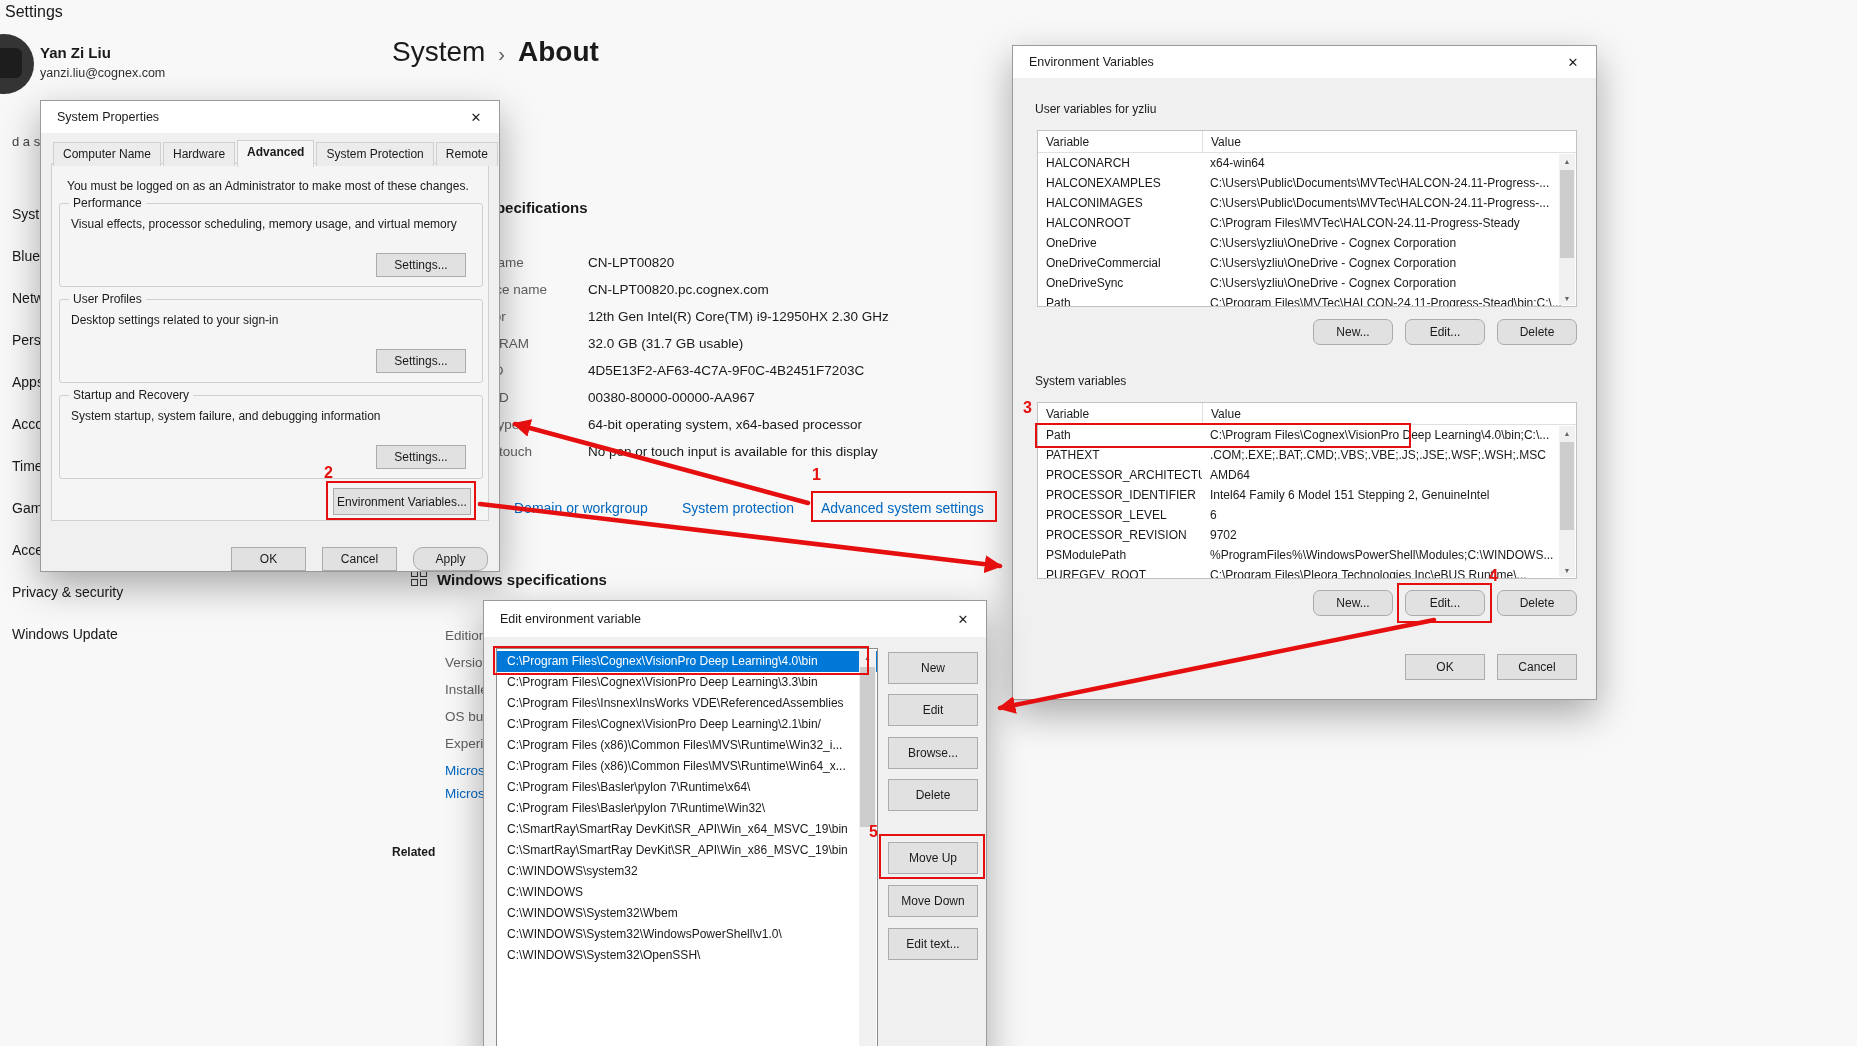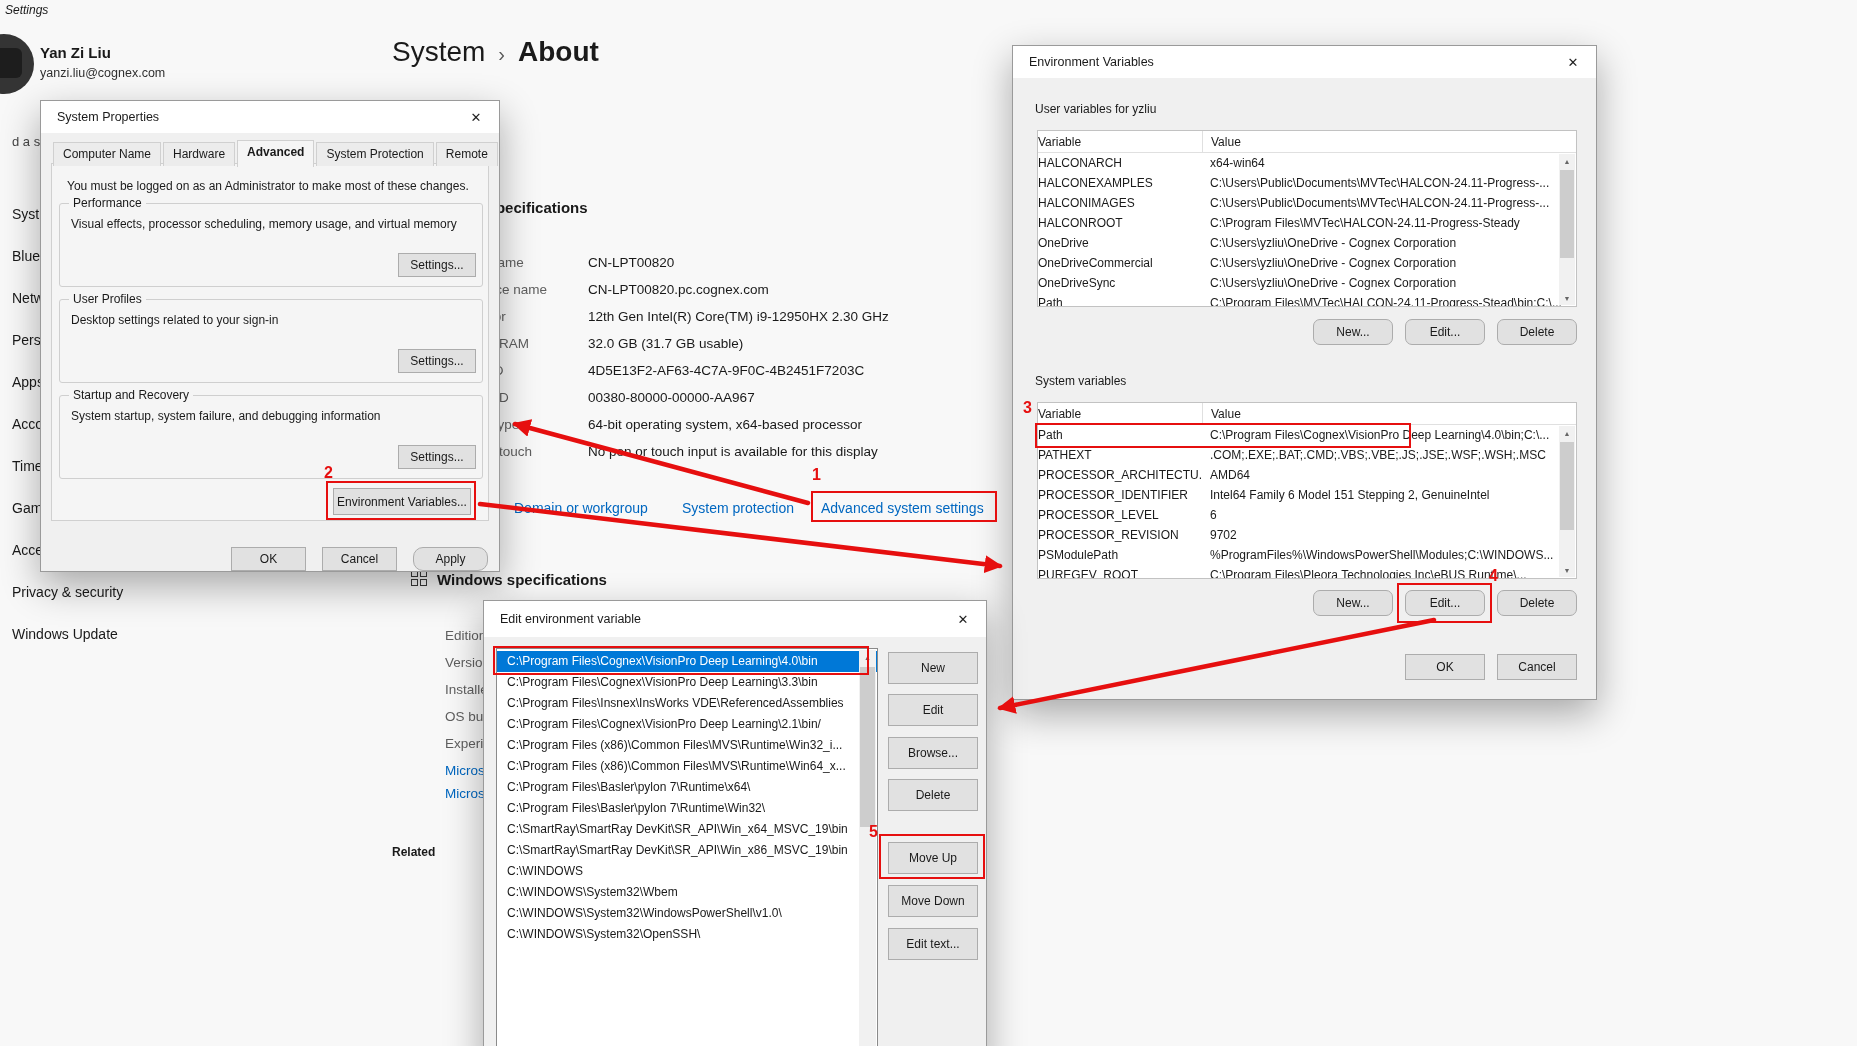--- a/index.html
+++ b/index.html
@@ -6,21 +6,21 @@
     --red:#e60f0f;
     --link:#0067c0;
     --sel:#0078d7;
   }
   *{box-sizing:border-box;}
   html,body{margin:0;padding:0;}
   body{font-family:"Liberation Sans",sans-serif;background:#f8f8f8;}
   #stage{position:relative;width:1857px;height:1046px;overflow:hidden;background:#f8f8f8;color:#1a1a1a;}
 
   
-  .caption{position:absolute;left:5px;top:3px;font-size:12px;color:#191919;font-style:italic;}
+  .caption{position:absolute;left:5px;top:3px;font-size:16px;color:#191919;}
   .avatar{position:absolute;left:-26px;top:34px;width:60px;height:60px;border-radius:50%;background:#343434;overflow:hidden;}
   .avatar::after{content:"";position:absolute;left:18px;top:14px;width:30px;height:30px;border-radius:6px;background:#1d1d1d;}
   .user-name{position:absolute;left:40px;top:44px;font-size:15px;font-weight:700;}
   .user-email{position:absolute;left:40px;top:66px;font-size:12.5px;color:#303030;}
   .breadcrumb{position:absolute;left:392px;top:36px;display:flex;align-items:center;gap:13px;font-size:28px;}
   .breadcrumb .sep{color:#5a5a5a;font-size:20px;transform:translateY(2px);}
   .breadcrumb .cur{font-weight:700;}
   .search-frag{position:absolute;left:12px;top:134px;font-size:13px;color:#454545;}
   .sidebar{position:absolute;left:12px;top:206px;display:flex;flex-direction:column;font-size:14px;color:#191919;}
   .side-item{height:42px;line-height:16px;white-space:nowrap;}
@@ -55,34 +55,34 @@
   
   #sysprops{left:40px;top:100px;width:460px;height:472px;z-index:10;}
   .tabs{position:absolute;left:12px;top:39px;display:flex;align-items:flex-end;z-index:2;}
   .tab{border:1px solid #d0d0d0;border-bottom:none;background:#ececec;padding:4px 9px 5px;font-size:12px;margin-right:2px;white-space:nowrap;}
   .tab.active{background:#f5f5f5;font-weight:700;padding-bottom:8px;margin-bottom:-1px;}
   .tabpage{position:absolute;left:10px;top:62px;width:438px;height:358px;background:#f5f5f5;border:1px solid #d0d0d0;}
   .admin-note{position:absolute;left:26px;top:78px;font-size:12px;}
   .gbox{position:absolute;left:18px;width:424px;height:84px;border:1px solid #cfcfcf;border-radius:3px;}
   .glabel{position:absolute;left:9px;top:-8px;background:#f5f5f5;padding:0 4px;font-size:12px;}
   .gdesc{position:absolute;left:11px;top:13px;font-size:12px;width:395px;}
-  .gset{left:338px;top:49px;width:78px;height:24px;}
+  .gset{left:316px;top:49px;width:90px;height:24px;}
   .env-btn{left:292px;top:387px;width:138px;height:27px;}
   .sp-ok{left:190px;top:446px;width:75px;height:24px;}
   .sp-cancel{left:281px;top:446px;width:75px;height:24px;}
   .sp-apply{left:372px;top:446px;width:75px;height:24px;border-radius:10px;}
 
   
   #envdlg{left:1012px;top:45px;width:585px;height:655px;z-index:12;}
   .sec-label{position:absolute;left:22px;font-size:12px;white-space:nowrap;}
   .lv{position:absolute;left:24px;width:540px;height:177px;background:#fff;border:1px solid #c2c2c2;overflow:hidden;}
   .lv-head{display:flex;height:22px;border-bottom:1px solid #e0e0e0;}
   .lv-head span{line-height:22px;}
   .lv-head .c2{border-left:1px solid #e0e0e0;}
-  .c1{width:164px;font-size:12px;line-height:20px;white-space:nowrap;overflow:hidden;flex-shrink:0;}
+  .c1{width:164px;padding-left:8px;font-size:12px;line-height:20px;white-space:nowrap;overflow:hidden;flex-shrink:0;}
   .c2{flex:1;padding-left:8px;font-size:12px;line-height:20px;white-space:nowrap;overflow:hidden;}
   .lv-row{display:flex;height:20px;}
   .lv-scroll{position:absolute;top:23px;right:1px;bottom:1px;width:16px;background:#f1f1f1;}
   .lv-scroll .up,.lv-scroll .dn{position:absolute;left:0;width:16px;height:14px;font-size:7px;color:#666;display:flex;align-items:center;justify-content:center;}
   .lv-scroll .up{top:0;}
   .lv-scroll .dn{bottom:0;}
   .lv-thumb{position:absolute;left:1px;right:1px;top:16px;height:88px;background:#cdcdcd;}
   .env-row-btn{width:80px;height:26px;border-radius:7px;}
   .env-ok{left:392px;top:608px;width:80px;height:26px;}
   .env-cancel{left:484px;top:608px;width:80px;height:26px;}
@@ -343,20 +343,21 @@
         <div class="lb-row sel">C:\Program Files\Cognex\VisionPro Deep Learning\4.0\bin</div>
         <div class="lb-row">C:\Program Files\Cognex\VisionPro Deep Learning\3.3\bin</div>
         <div class="lb-row">C:\Program Files\Insnex\InsWorks VDE\ReferencedAssemblies</div>
         <div class="lb-row">C:\Program Files\Cognex\VisionPro Deep Learning\2.1\bin/</div>
         <div class="lb-row">C:\Program Files (x86)\Common Files\MVS\Runtime\Win32_i...</div>
         <div class="lb-row">C:\Program Files (x86)\Common Files\MVS\Runtime\Win64_x...</div>
         <div class="lb-row">C:\Program Files\Basler\pylon 7\Runtime\x64\</div>
         <div class="lb-row">C:\Program Files\Basler\pylon 7\Runtime\Win32\</div>
         <div class="lb-row">C:\SmartRay\SmartRay DevKit\SR_API\Win_x64_MSVC_19\bin</div>
         <div class="lb-row">C:\SmartRay\SmartRay DevKit\SR_API\Win_x86_MSVC_19\bin</div>
+        <div class="lb-row">C:\WINDOWS\system32</div>
         <div class="lb-row">C:\WINDOWS</div>
         <div class="lb-row">C:\WINDOWS\System32\Wbem</div>
         <div class="lb-row">C:\WINDOWS\System32\WindowsPowerShell\v1.0\</div>
         <div class="lb-row">C:\WINDOWS\System32\OpenSSH\</div>
         <div class="lb-scroll">
           <div class="up">▲</div>
           <div class="lb-thumb"></div>
         </div>
       </div>
   <div class="btn ed-btn" style="top: 51px;">New</div>

